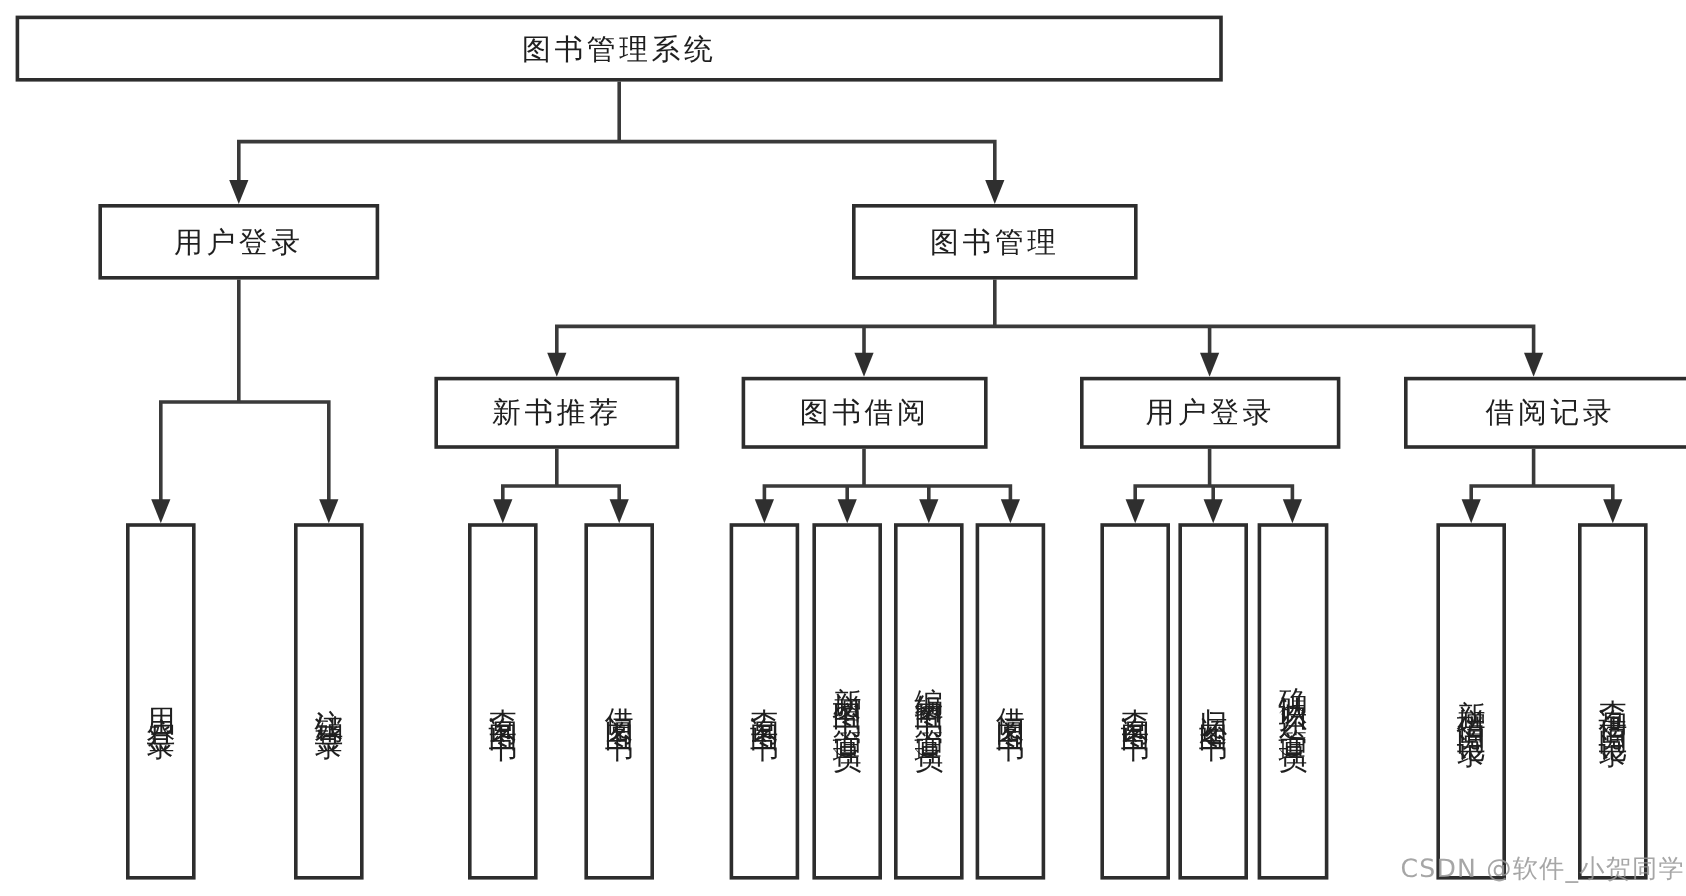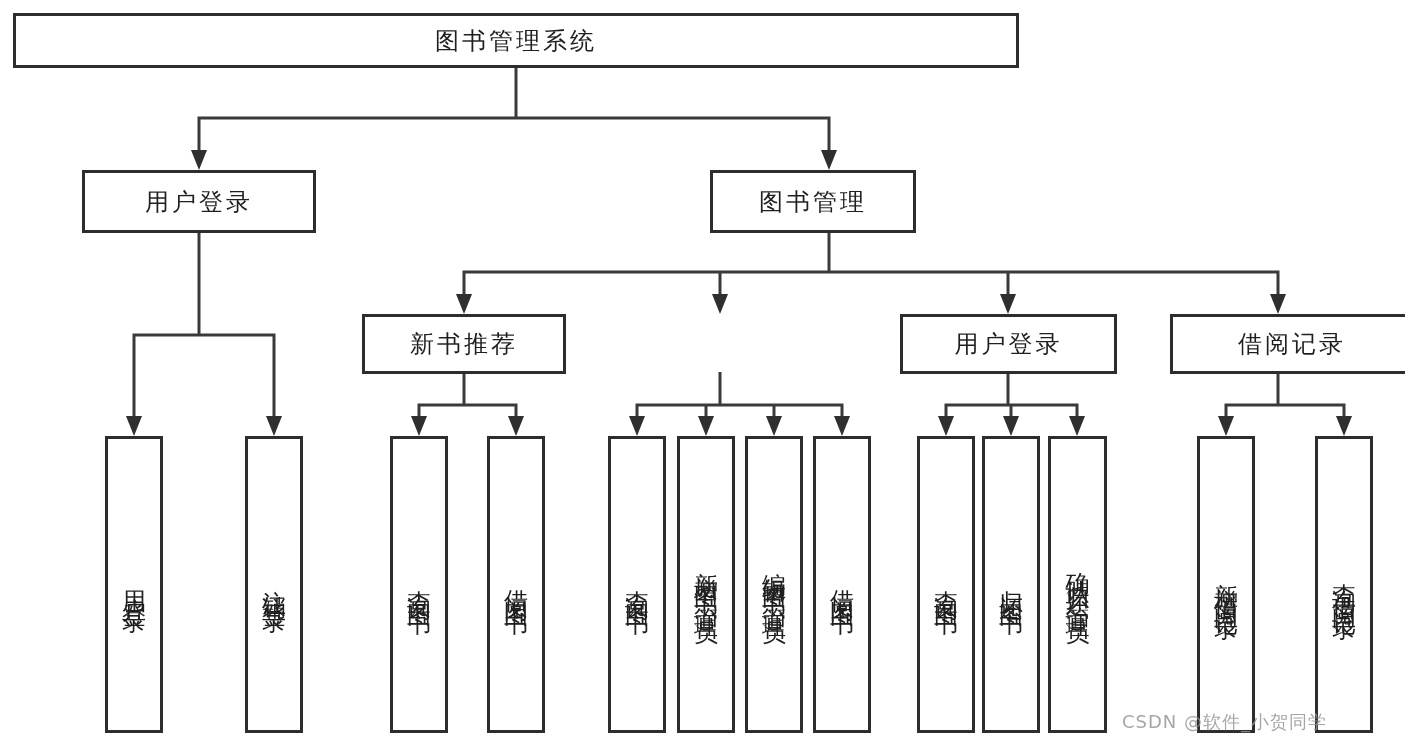--- a/index.html
+++ b/index.html
@@ -31,23 +31,23 @@
   .node.v span{
     writing-mode:vertical-rl;
     text-orientation:mixed;
     font-size:24px;
     letter-spacing:7px;
     line-height:1;
     color:#1f1f1f;
   }
   .watermark{
     position:absolute;
-    left:1122px;top:710px;
+    left:1167px;top:710px;
     z-index:3;
-    font-size:18px;
+    font-size:21px;
     letter-spacing:1px;
     color:rgba(150,150,150,0.85);
     white-space:nowrap;
     pointer-events:none;
   }
 </style>
 </head>
 <body>
 
 <div class="stage">
@@ -114,26 +114,29 @@
     </g>
   </svg>
 
   <div class="node h" style="left:13px;top:13px;width:1006px;height:55px;">
     <span>图书管理系统</span>
   </div>
 
   <div class="node h" style="left:82px;top:170px;width:234px;height:63px;">
     <span>用户登录</span>
   </div>
-  <div class="node h" style="left:710px;top:170px;width:206px;height:63px;">
+  <div class="node h" style="left:710px;top:170px;width:238px;height:63px;">
     <span>图书管理</span>
   </div>
 
   <div class="node h" style="left:362px;top:314px;width:204px;height:60px;text-align:center;">
     <span>新书推荐</span>
+  </div>
+  <div class="node h" style="left:618px;top:314px;width:205px;height:60px;">
+    <span>图书借阅</span>
   </div>
   <div class="node h" style="left:900px;top:314px;width:217px;height:60px;">
     <span>用户登录</span>
   </div>
   <div class="node h" style="left:1170px;top:314px;width:244px;height:60px;">
     <span>借阅记录</span>
   </div>
 
   <div class="node v" style="left:105px;top:436px;width:58px;height:297px;">
     <span>用户登录</span>

